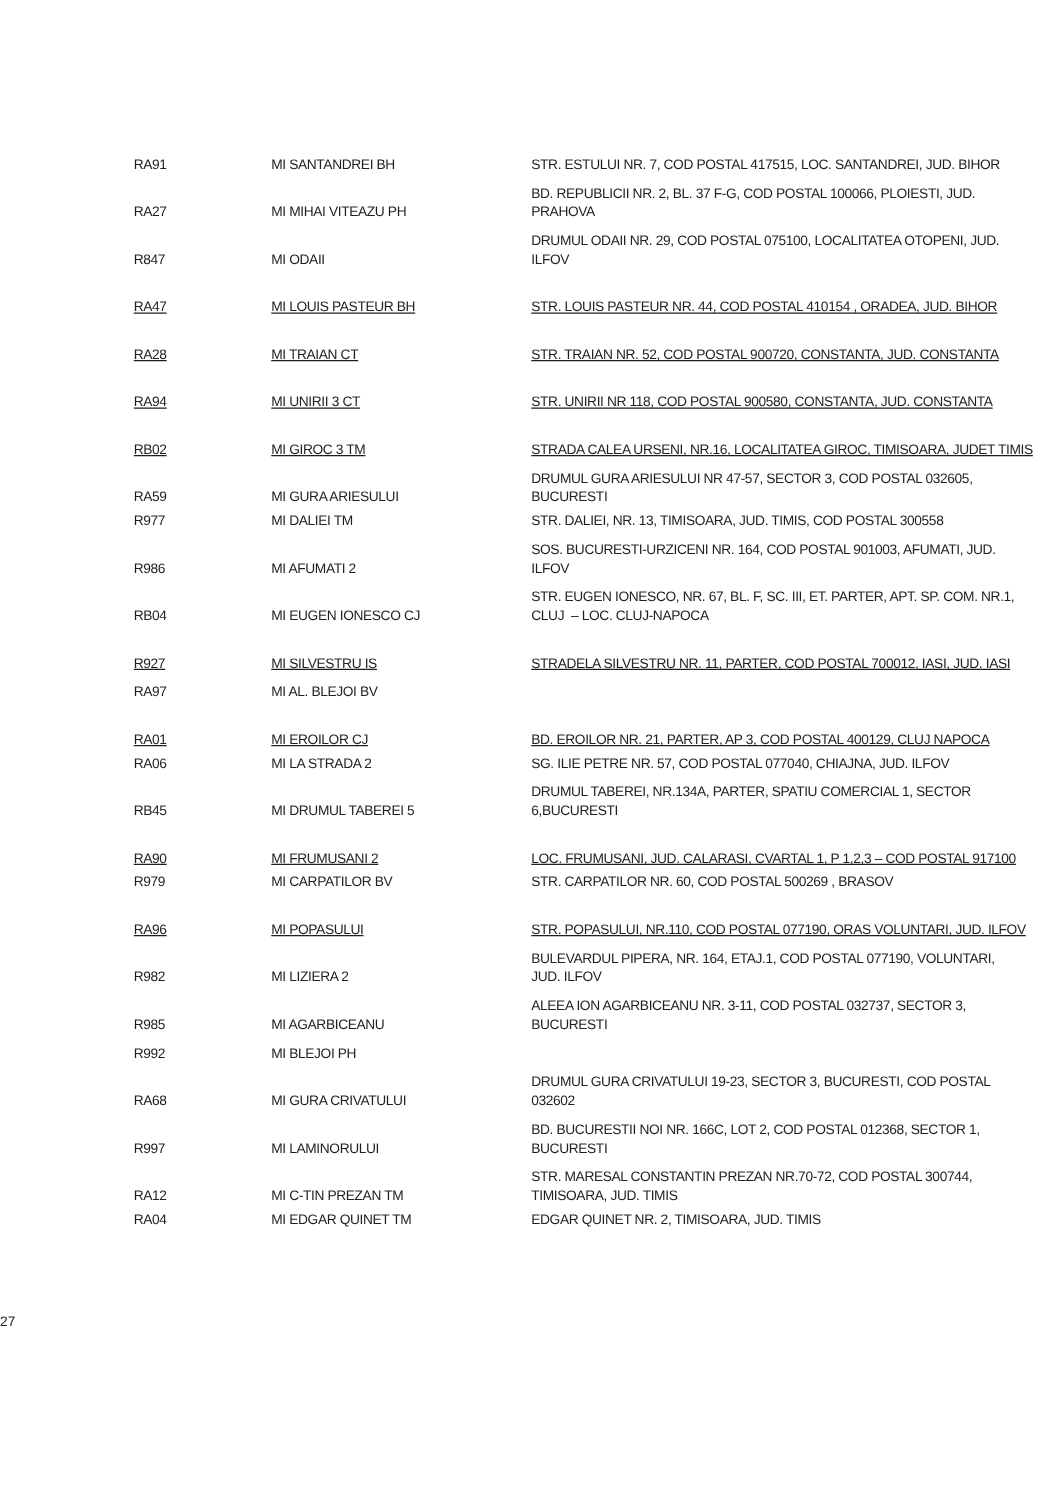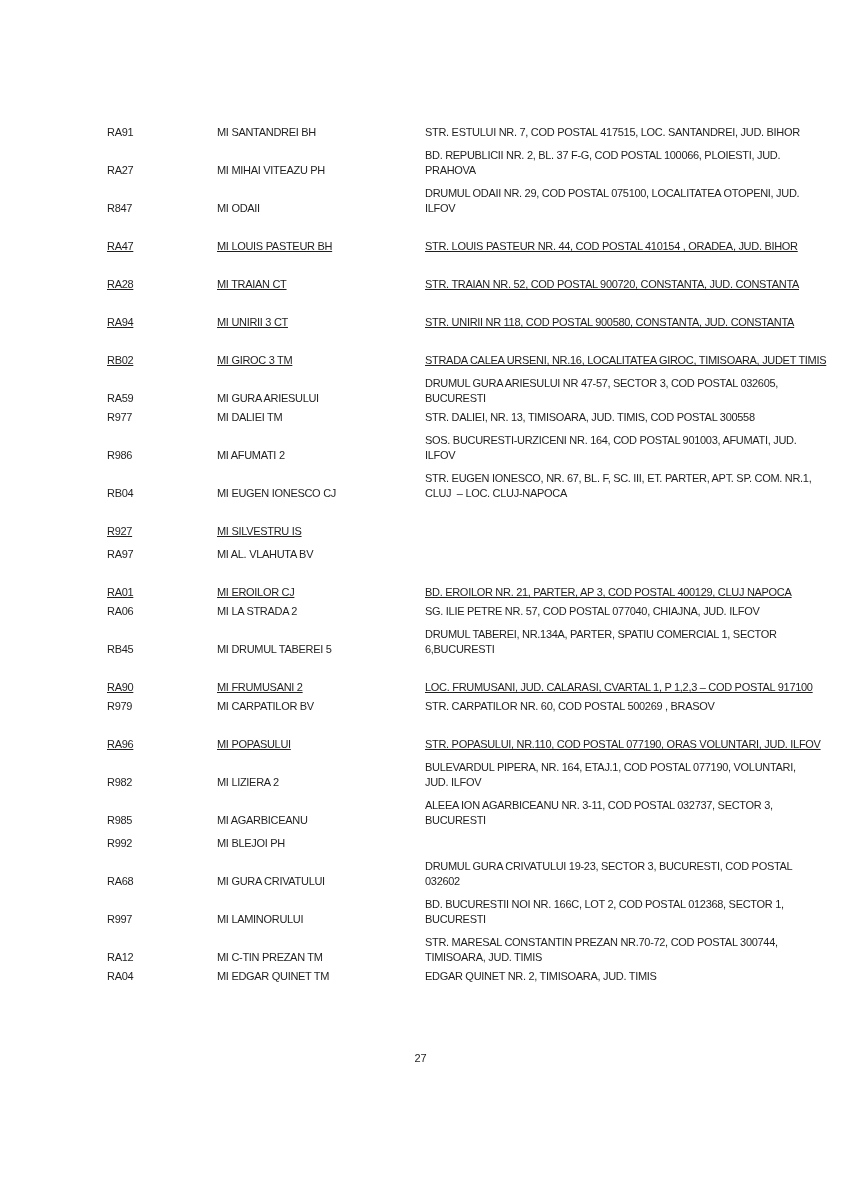--- a/index.html
+++ b/index.html
@@ -22,21 +22,21 @@
   .row.short { padding-top: 0; align-items: center; }    
   .col { flex: 0 0 auto; }
   .code { width: 110px; }
   .name { width: 208px; }
   .addr { width: 416px; white-space: pre; }
   .page-number {
     position: absolute;
     left: 0;
     top: 1051px;
     width: 841px;
-    text-align: center;
+    text-align: left;
     letter-spacing: 0;
   }
 </style>
 </head>
 <body>
 
 <div class="page">
   <div>
 
     <div class="row">
@@ -106,25 +106,26 @@
     <div class="row">
       <div class="col code">RB04</div>
       <div class="col name">MI EUGEN IONESCO CJ</div>
       <div class="col addr">STR. EUGEN IONESCO, NR. 67, BL. F, SC. III, ET. PARTER, APT. SP. COM. NR.1,
 CLUJ  – LOC. CLUJ-NAPOCA</div>
     </div>
 
     <div class="row tall">
       <div class="col code">R927</div>
       <div class="col name">MI SILVESTRU IS</div>
+      <div class="col addr">STRADELA SILVESTRU NR. 11, PARTER, COD POSTAL 700012, IASI, JUD. IASI</div>
     </div>
 
     <div class="row">
       <div class="col code">RA97</div>
-      <div class="col name">MI AL. VLAHUTA BV</div>
+      <div class="col name">MI AL. BLEJOI BV</div>
     </div>
 
     <div class="row tall">
       <div class="col code">RA01</div>
       <div class="col name">MI EROILOR CJ</div>
       <div class="col addr">BD. EROILOR NR. 21, PARTER, AP 3, COD POSTAL 400129, CLUJ NAPOCA</div>
     </div>
 
     <div class="row short">
       <div class="col code">RA06</div>

